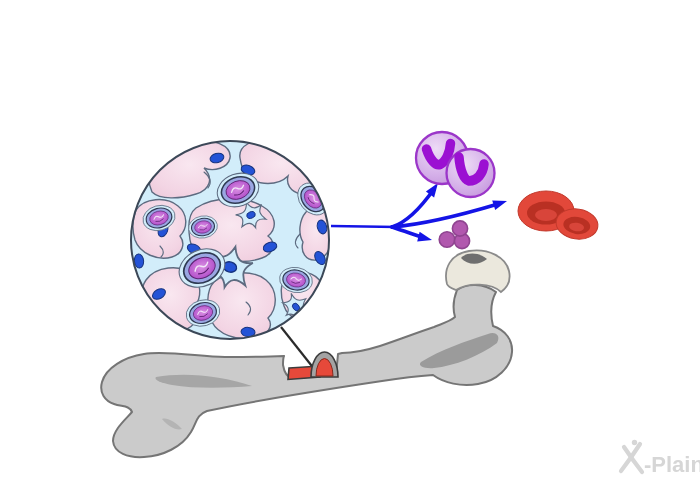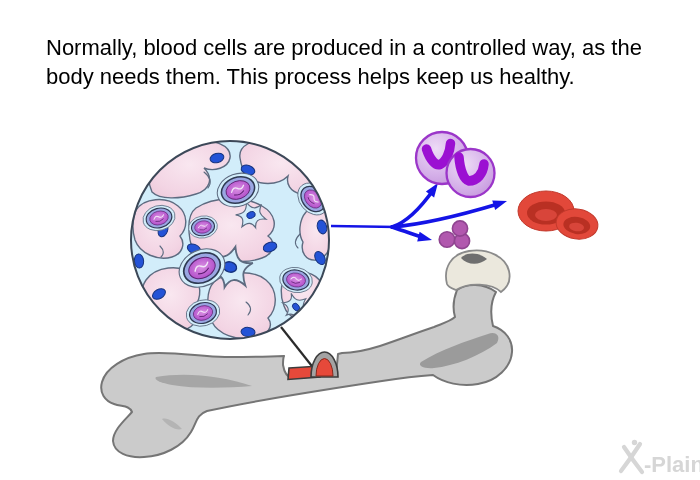--- a/index.html
+++ b/index.html
@@ -43,21 +43,20 @@
   .xstroke{stroke:var(--logo-gray,#d6d6d6);stroke-width:4.2;fill:none;stroke-linecap:round;}
   .xhead{fill:var(--logo-gray,#d6d6d6);}
   .xtext{font-family:"Liberation Sans",sans-serif;font-weight:bold;font-size:22px;
          fill:var(--logo-gray,#d6d6d6);}
 </style>
 </head>
 <body>
 
 <div class="stage">
 
-  <p class="caption">Normally, blood cells are produced in a controlled way, as the body needs them. This process helps keep us healthy.</p>
 
   <svg class="art" viewBox="0 0 700 480" xmlns="http://www.w3.org/2000/svg">
     <defs>
       <radialGradient id="gPink" cx="0.5" cy="0.42" r="0.8">
         <stop offset="0" stop-color="#f9e7f0"></stop>
         <stop offset="0.6" stop-color="#f3d5e4"></stop>
         <stop offset="1" stop-color="#ecc6d8"></stop>
       </radialGradient>
       <radialGradient id="gCell" cx="0.5" cy="0.45" r="0.75">
         <stop offset="0" stop-color="#d98fe2"></stop>

